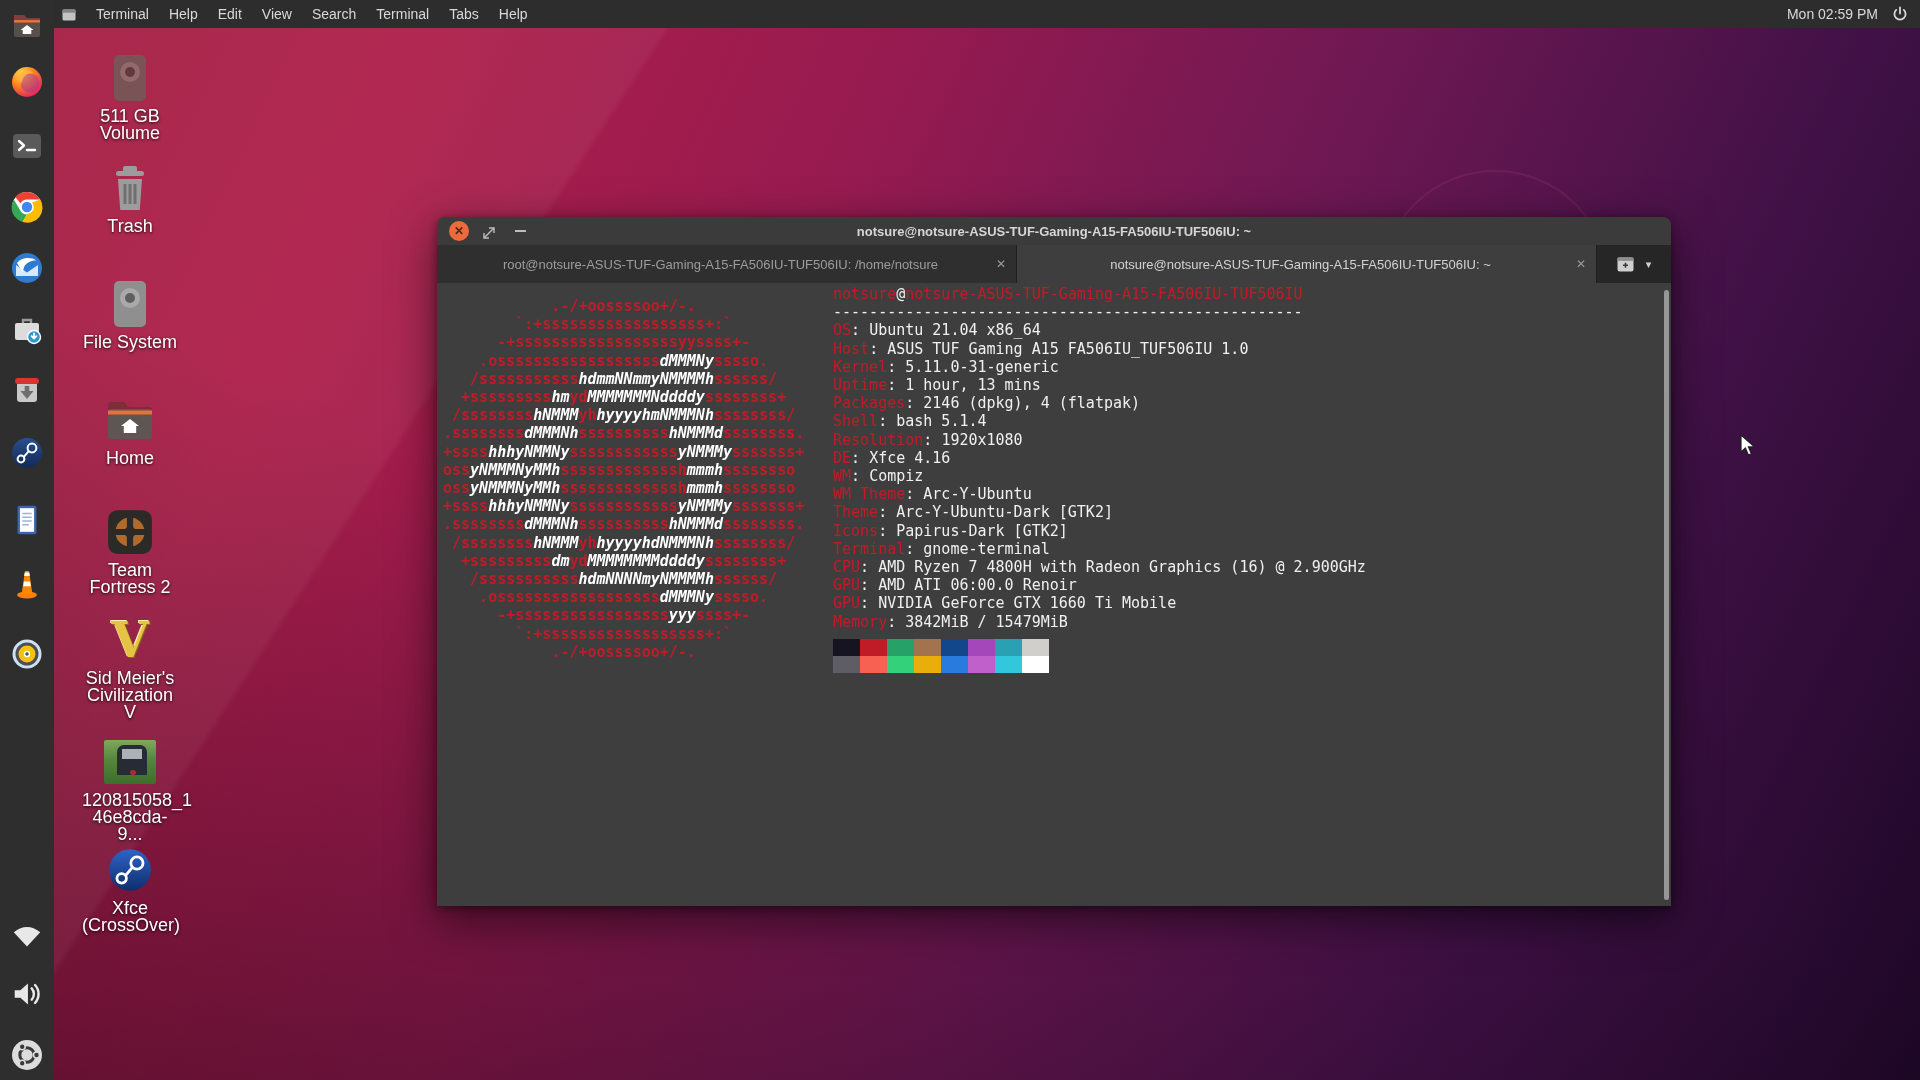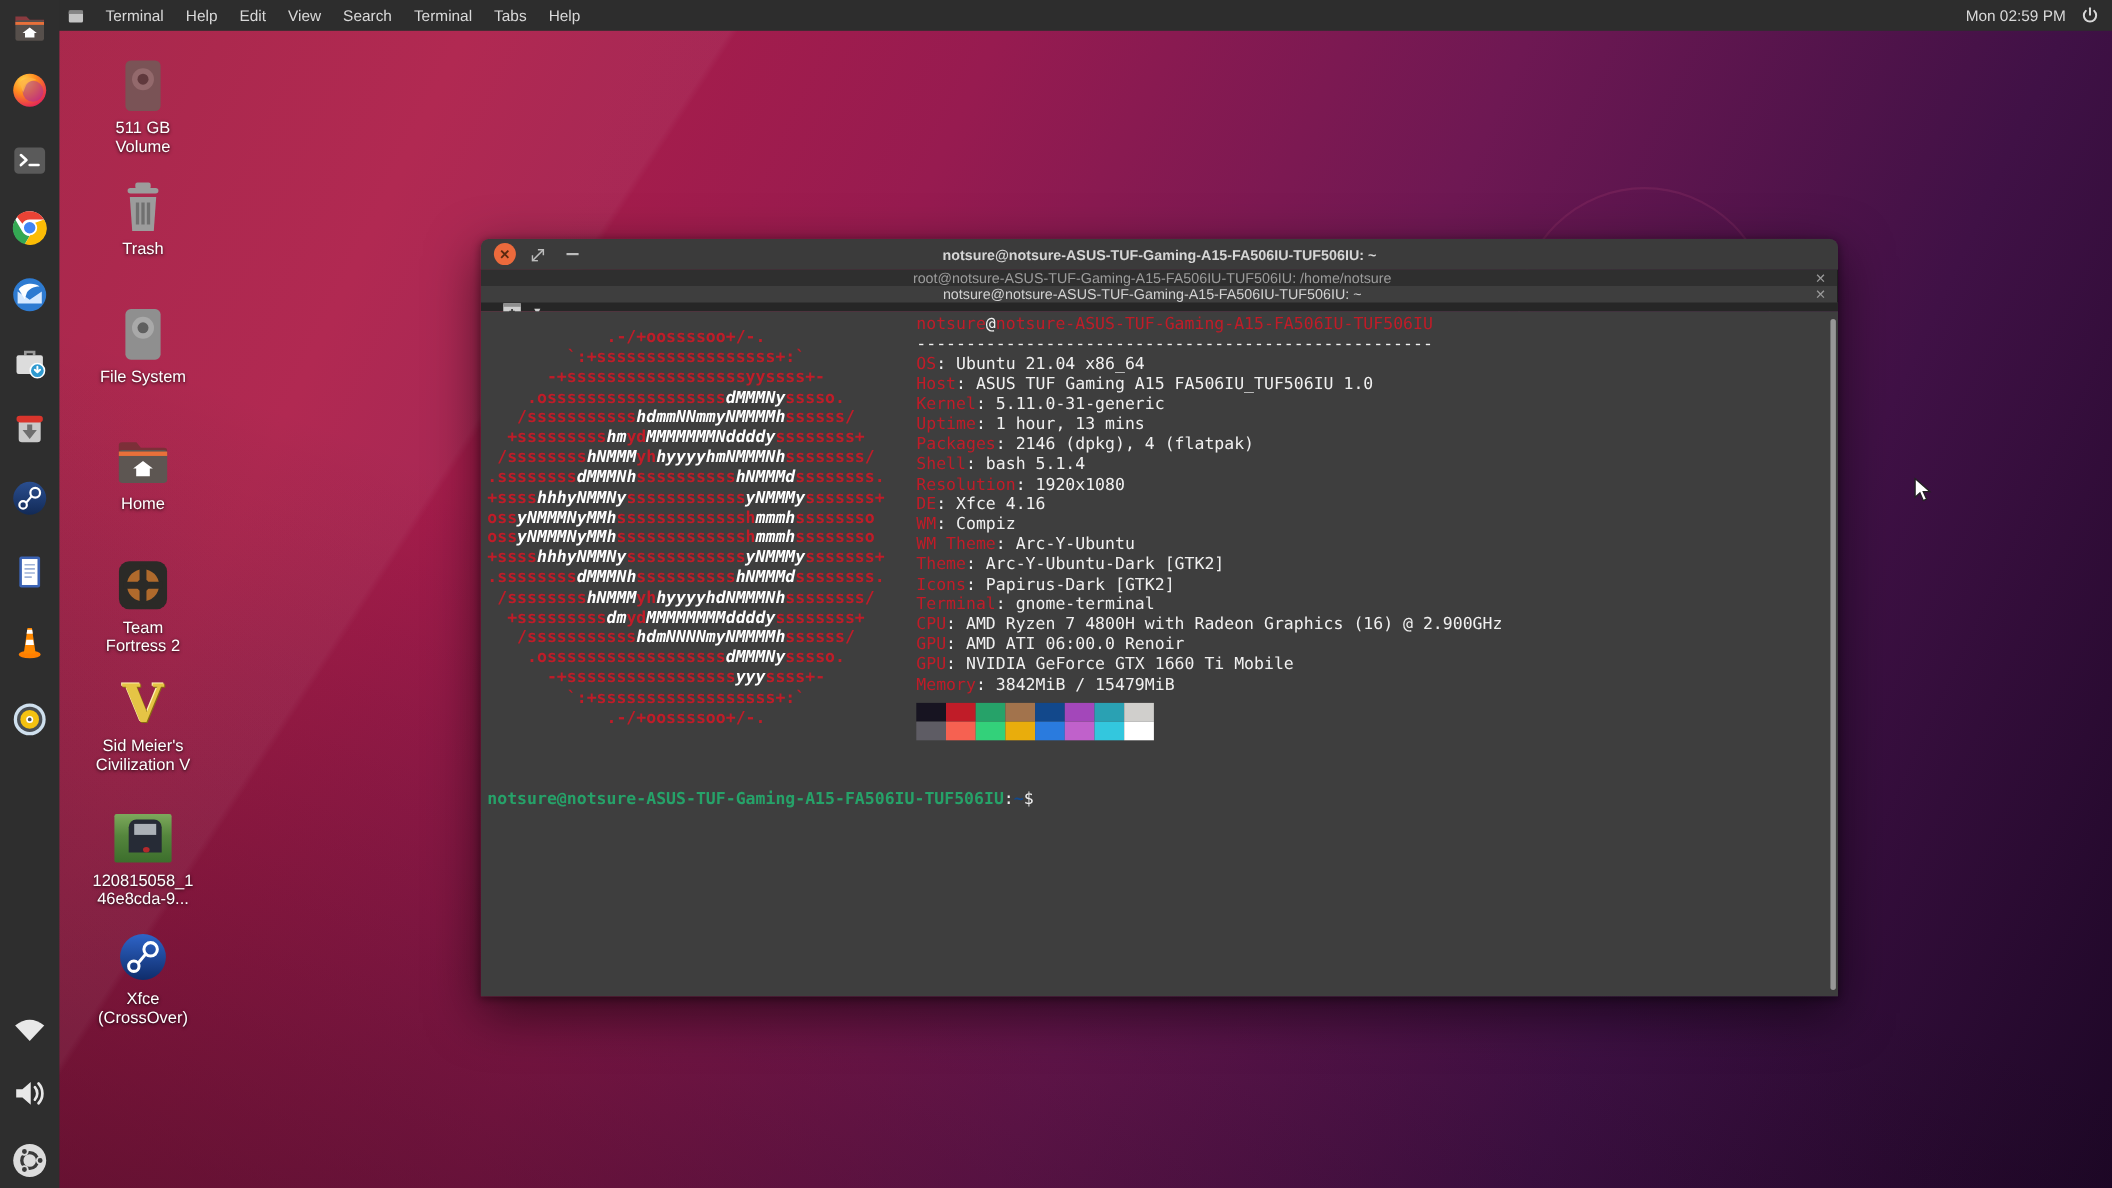--- a/index.html
+++ b/index.html
@@ -26,21 +26,21 @@
 
   
   .dock { position:absolute; left:0; top:0; width:54px; height:1080px; background:#2e2e2e; z-index:40; }
   .dock-item { position:absolute; left:9px; width:36px; height:36px; display:flex;
     align-items:center; justify-content:center; }
   .dock-item svg { display:block; }
 
   
   .desk-item { position:absolute; left:82px; width:96px; text-align:center; z-index:10; }
   .desk-ico { width:52px; height:52px; margin:0 auto; display:flex; align-items:center; justify-content:center; }
-  .dlabel { margin-top:4px; color:#fff; font-size:15px; line-height:17px; white-space:pre-line;
+  .dlabel { margin-top:4px; color:#fff; font-size:18px; line-height:17px; white-space:pre-line;
     text-shadow:0 1px 3px rgba(0,0,0,0.85); }
   .civ-v { font-family:"DejaVu Serif", serif; font-size:48px; font-weight:bold; color:#e5c445;
     text-shadow:1px 1px 0 #8a6d12, -1px -1px 0 #fdf3b0; line-height:52px; }
   .photo-thumb { width:56px; height:44px; background:linear-gradient(#7da95c 0%, #55863d 45%, #3c6e2c 100%);
     position:relative; border-radius:2px; overflow:hidden; }
   .photo-stone { position:absolute; left:13px; top:5px; width:30px; height:30px; background:#262b36;
     border-radius:7px 7px 0 0; }
   .photo-plaque { position:absolute; left:18px; top:9px; width:20px; height:10px; background:#cdd3d8; opacity:0.8; }
   .photo-flower { position:absolute; left:26px; top:30px; width:6px; height:5px; background:#b3292c; border-radius:50%; }
 
@@ -49,21 +49,21 @@
     border-radius:8px 8px 0 0; overflow:hidden; z-index:20;
     box-shadow:0 14px 46px rgba(0,0,0,0.55), 0 2px 8px rgba(0,0,0,0.4); }
   .titlebar { height:28px; background:#3b3b3b; position:relative; display:flex;
     align-items:center; justify-content:center; }
   .title-text { color:#d6d6d6; font-size:13px; font-weight:bold; }
   .btn-close { position:absolute; left:12px; top:4px; width:20px; height:20px; border-radius:50%;
     background:#ec6a3c; color:#59280f; font-size:12px; font-weight:bold; line-height:20px; text-align:center; }
   .btn-restore { position:absolute; left:46px; top:8px; }
   .btn-min { position:absolute; left:78px; top:13px; width:11px; height:2px; background:#bdbdbd; }
 
-  .tabbar { height:38px; background:#262626; display:flex;flex-direction:column; }
+  .tabbar { height:38px; background:#262626; display:flex; }
   .tab { flex:1 1 0; display:flex; align-items:center; font-size:13px; padding:0 10px 0 16px;
     border-right:1px solid #1e1e1e; min-width:0; }
   .tab .tab-label { flex:1; text-align:center; overflow:hidden; text-overflow:ellipsis; white-space:nowrap; }
   .tab .tab-x { margin-left:8px; font-size:12px; color:#9a9a9a; }
   .tab.inactive { background:#2f2f2f; color:#9c9c9c; }
   .tab.active { background:#3e3e3e; color:#d2d2d2; }
   .tab-controls { width:74px; display:flex; align-items:center; justify-content:center; gap:12px; }
   .newtab-chev { color:#cfcfcf; font-size:11px; }
 
   .content { position:relative; height:623px; background:#3e3e3e; padding:2px 0 0 6px;
@@ -379,23 +379,20 @@
     </div>
   </div>
 
   <div class="content">
 
     <div class="nf-row">
       <pre class="ascii" id="ascii-art"><div><span class="ar">            .-/+oossssoo+/-.</span></div><div><span class="ar">        `:+ssssssssssssssssss+:`</span></div><div><span class="ar">      -+ssssssssssssssssssyyssss+-</span></div><div><span class="ar">    .ossssssssssssssssss</span><span class="aw">dMMMNy</span><span class="ar">sssso.</span></div><div><span class="ar">   /sssssssssss</span><span class="aw">hdmmNNmmyNMMMMh</span><span class="ar">ssssss/</span></div><div><span class="ar">  +sssssssss</span><span class="aw">hm</span><span class="ar">yd</span><span class="aw">MMMMMMMNddddy</span><span class="ar">ssssssss+</span></div><div><span class="ar"> /ssssssss</span><span class="aw">hNMMM</span><span class="ar">yh</span><span class="aw">hyyyyhmNMMMNh</span><span class="ar">ssssssss/</span></div><div><span class="ar">.ssssssss</span><span class="aw">dMMMNh</span><span class="ar">ssssssssss</span><span class="aw">hNMMMd</span><span class="ar">ssssssss.</span></div><div><span class="ar">+ssss</span><span class="aw">hhhyNMMNy</span><span class="ar">ssssssssssss</span><span class="aw">yNMMMy</span><span class="ar">sssssss+</span></div><div><span class="ar">oss</span><span class="aw">yNMMMNyMMh</span><span class="ar">sssssssssssssh</span><span class="aw">mmmh</span><span class="ar">ssssssso</span></div><div><span class="ar">oss</span><span class="aw">yNMMMNyMMh</span><span class="ar">sssssssssssssh</span><span class="aw">mmmh</span><span class="ar">ssssssso</span></div><div><span class="ar">+ssss</span><span class="aw">hhhyNMMNy</span><span class="ar">ssssssssssss</span><span class="aw">yNMMMy</span><span class="ar">sssssss+</span></div><div><span class="ar">.ssssssss</span><span class="aw">dMMMNh</span><span class="ar">ssssssssss</span><span class="aw">hNMMMd</span><span class="ar">ssssssss.</span></div><div><span class="ar"> /ssssssss</span><span class="aw">hNMMM</span><span class="ar">yh</span><span class="aw">hyyyyhdNMMMNh</span><span class="ar">ssssssss/</span></div><div><span class="ar">  +sssssssss</span><span class="aw">dm</span><span class="ar">yd</span><span class="aw">MMMMMMMMddddy</span><span class="ar">ssssssss+</span></div><div><span class="ar">   /sssssssssss</span><span class="aw">hdmNNNNmyNMMMMh</span><span class="ar">ssssss/</span></div><div><span class="ar">    .ossssssssssssssssss</span><span class="aw">dMMMNy</span><span class="ar">sssso.</span></div><div><span class="ar">      -+sssssssssssssssss</span><span class="aw">yyy</span><span class="ar">ssss+-</span></div><div><span class="ar">        `:+ssssssssssssssssss+:`</span></div><div><span class="ar">            .-/+oossssoo+/-.</span></div></pre>
       <div class="infocol" id="info-block"><div><span class="lab">notsure</span><span>@</span><span class="lab">notsure-ASUS-TUF-Gaming-A15-FA506IU-TUF506IU</span></div><div>----------------------------------------------------</div><div><span class="lab">OS</span><span>: </span><span>Ubuntu 21.04 x86_64</span></div><div><span class="lab">Host</span><span>: </span><span>ASUS TUF Gaming A15 FA506IU_TUF506IU 1.0</span></div><div><span class="lab">Kernel</span><span>: </span><span>5.11.0-31-generic</span></div><div><span class="lab">Uptime</span><span>: </span><span>1 hour, 13 mins</span></div><div><span class="lab">Packages</span><span>: </span><span>2146 (dpkg), 4 (flatpak)</span></div><div><span class="lab">Shell</span><span>: </span><span>bash 5.1.4</span></div><div><span class="lab">Resolution</span><span>: </span><span>1920x1080</span></div><div><span class="lab">DE</span><span>: </span><span>Xfce 4.16</span></div><div><span class="lab">WM</span><span>: </span><span>Compiz</span></div><div><span class="lab">WM Theme</span><span>: </span><span>Arc-Y-Ubuntu</span></div><div><span class="lab">Theme</span><span>: </span><span>Arc-Y-Ubuntu-Dark [GTK2]</span></div><div><span class="lab">Icons</span><span>: </span><span>Papirus-Dark [GTK2]</span></div><div><span class="lab">Terminal</span><span>: </span><span>gnome-terminal</span></div><div><span class="lab">CPU</span><span>: </span><span>AMD Ryzen 7 4800H with Radeon Graphics (16) @ 2.900GHz</span></div><div><span class="lab">GPU</span><span>: </span><span>AMD ATI 06:00.0 Renoir</span></div><div><span class="lab">GPU</span><span>: </span><span>NVIDIA GeForce GTX 1660 Ti Mobile</span></div><div><span class="lab">Memory</span><span>: </span><span>3842MiB / 15479MiB</span></div><div class="palette"><div class="prow"><span style="background: rgb(23, 20, 33);"></span><span style="background: rgb(192, 28, 40);"></span><span style="background: rgb(38, 162, 105);"></span><span style="background: rgb(162, 115, 76);"></span><span style="background: rgb(18, 72, 139);"></span><span style="background: rgb(163, 71, 186);"></span><span style="background: rgb(42, 161, 179);"></span><span style="background: rgb(208, 207, 204);"></span></div><div class="prow"><span style="background: rgb(94, 92, 100);"></span><span style="background: rgb(246, 97, 81);"></span><span style="background: rgb(51, 209, 122);"></span><span style="background: rgb(233, 173, 12);"></span><span style="background: rgb(42, 123, 222);"></span><span style="background: rgb(192, 97, 203);"></span><span style="background: rgb(51, 199, 222);"></span><span style="background: rgb(255, 255, 255);"></span></div></div></div>
     </div>
 
-    <div class="lastline">
-      <span class="p-green">notsure@notsure-ASUS-TUF-Gaming-A15-FA506IU-TUF506IU</span><span>:</span><span class="p-blue">~</span><span>$</span>
-    </div>
 
     <div class="scroll-thumb"></div>
   </div>
 </div>
 
 <div class="cursor">
   <svg width="22" height="24" viewBox="0 0 22 24">
       <path d="M2 1v17l4.4-4 3 7 3-1.3-3-6.8 6 0z" fill="#fff" stroke="#222" stroke-width="1.2"></path>
     </svg>
 </div>

